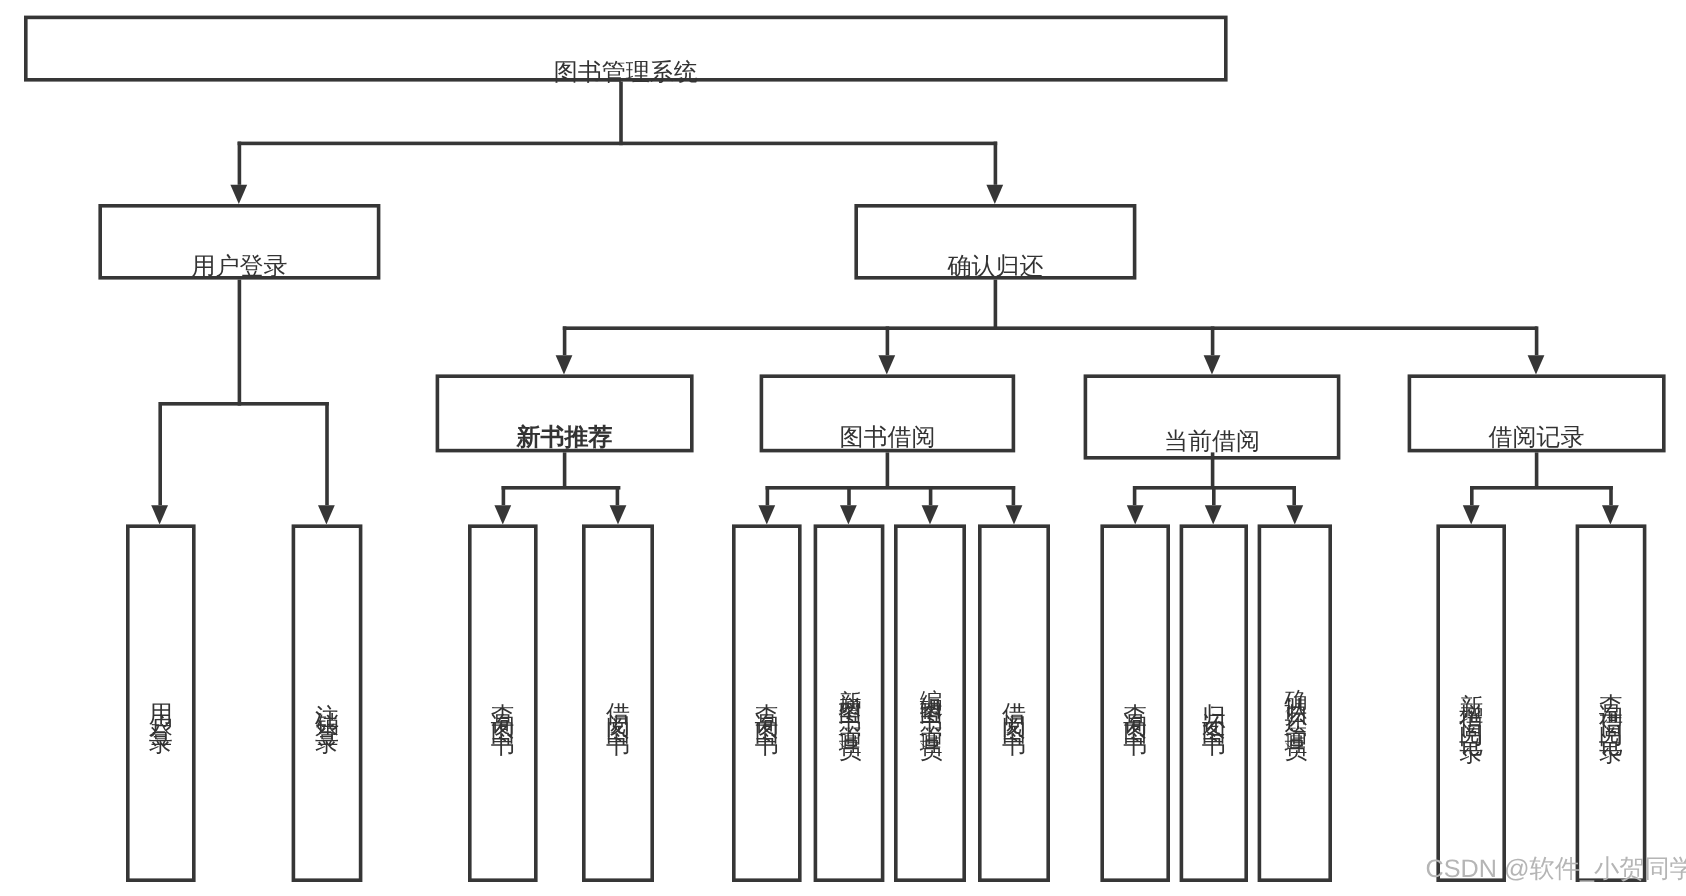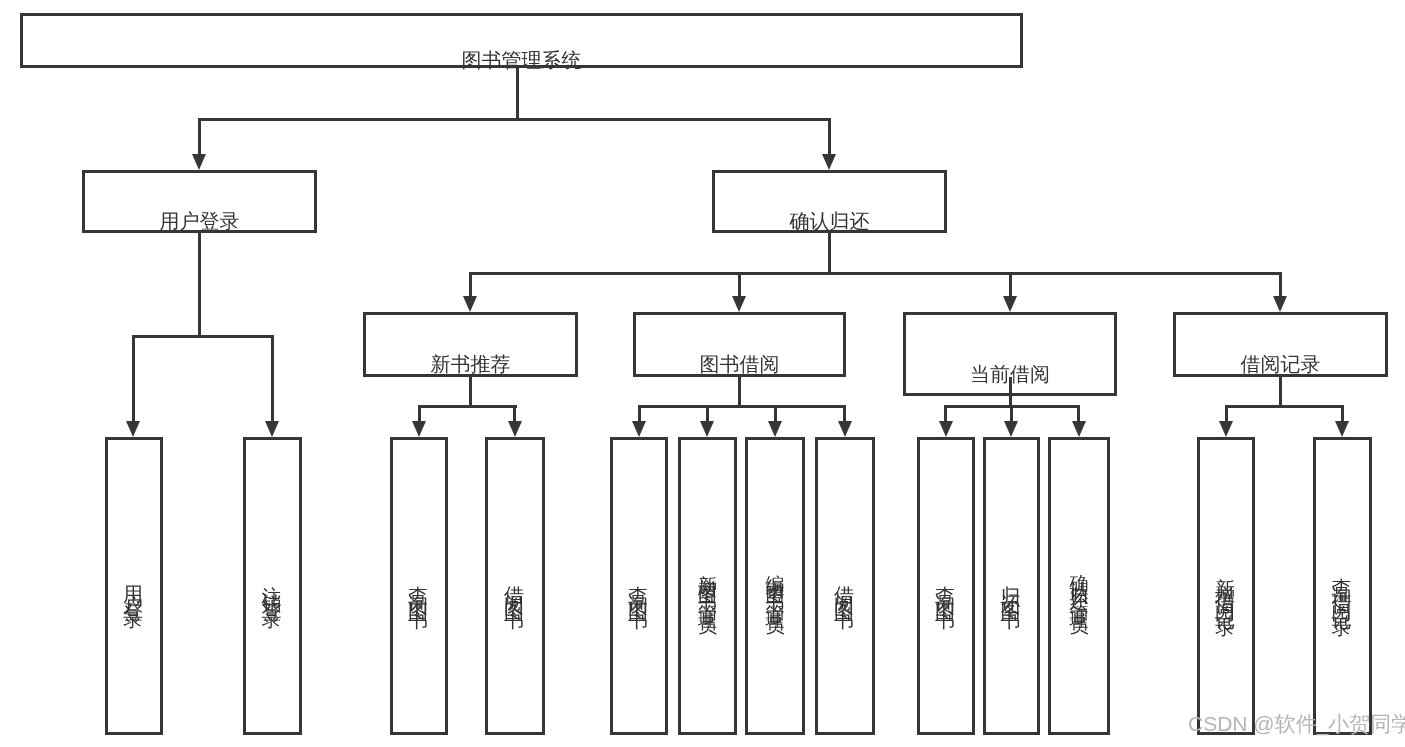--- a/index.html
+++ b/index.html
@@ -81,27 +81,27 @@
 <div class="hline" style="left:469px;top:272px;width:812px;"></div>
 <div class="vline" style="left:469px;top:272px;height:24px;"></div>
 <div class="arrow" style="left:463px;top:296px;"></div>
 <div class="vline" style="left:738px;top:272px;height:24px;"></div>
 <div class="arrow" style="left:732px;top:296px;"></div>
 <div class="vline" style="left:1009px;top:272px;height:24px;"></div>
 <div class="arrow" style="left:1003px;top:296px;"></div>
 <div class="vline" style="left:1279px;top:272px;height:24px;"></div>
 <div class="arrow" style="left:1273px;top:296px;"></div>
 
-<div class="box" style="left:363px;top:312px;width:215px;height:65px;">
+<div class="box" style="left:363px;top:312px;width:215px;height:65px;font-weight:bold;">
   <span class="lbl">新书推荐</span>
 </div>
 <div class="box" style="left:633px;top:312px;width:213px;height:65px;text-align:right;">
   <span class="lbl">图书借阅</span>
 </div>
-<div class="box" style="left:903px;top:312px;width:214px;height:84px;">
+<div class="box" style="left:903px;top:312px;width:214px;height:71px;">
   <span class="lbl">当前借阅</span>
 </div>
 <div class="box" style="left:1173px;top:312px;width:215px;height:65px;">
   <span class="lbl">借阅记录</span>
 </div>
 
 <div class="vline" style="left:469px;top:377px;height:30px;"></div>
 <div class="hline" style="left:418px;top:405px;width:99px;"></div>
 <div class="vline" style="left:418px;top:405px;height:16px;"></div>
 <div class="arrow" style="left:412px;top:421px;"></div>

